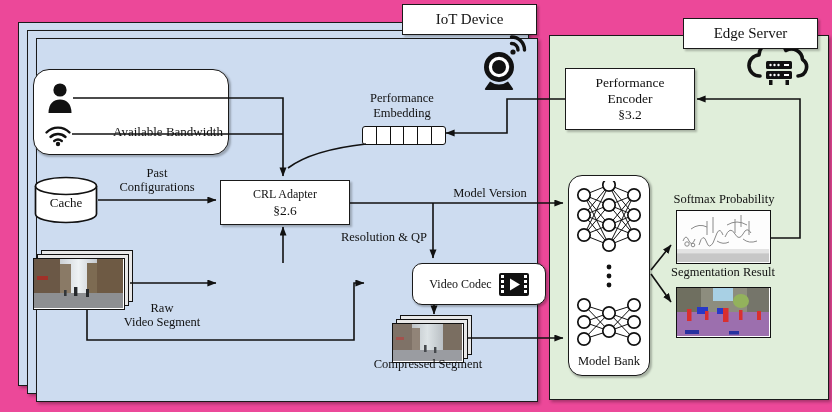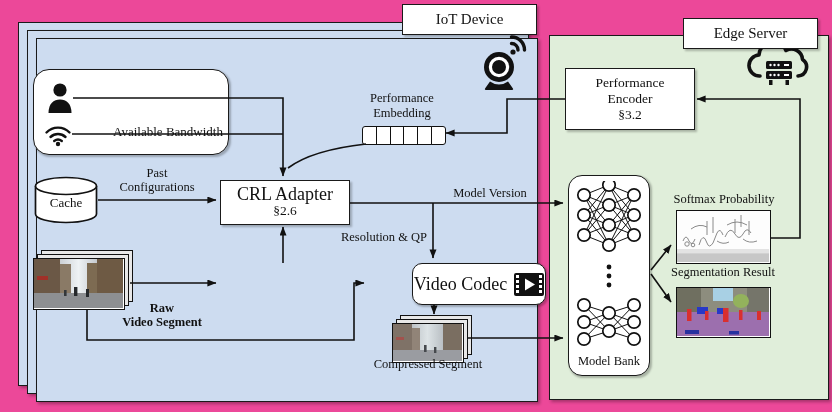--- a/index.html
+++ b/index.html
@@ -18,21 +18,21 @@
   .titlebox{
     background:#fff;border:1.6px solid #1a1a1a;display:flex;align-items:center;justify-content:center;
     font-size:15px;z-index:7;box-shadow:2px 2px 2px rgba(0,0,0,.25);
   }
   
   .node{
     background:#fff;border:1.7px solid #1a1a1a;display:flex;flex-direction:column;
     align-items:center;justify-content:center;text-align:center;z-index:6;
     box-shadow:1.5px 1.5px 2px rgba(0,0,0,.25);
   }
-  .node .l1{font-size:18px;line-height:17px;text-align:right;}
+  .node .l1{font-size:12px;line-height:17px;text-align:right;}
   .node .l2{font-size:13.5px;line-height:16px;}
   .rounded{border-radius:10px;margin-left:44px;}
   .lbl{z-index:6;text-align:center;font-size:12.5px;line-height:14px;}
   .lbl.big{font-size:13px;}
   
   .consbox{background:#fff;border:1.7px solid #1a1a1a;border-radius:16px;z-index:3;
     box-shadow:1.5px 1.5px 2px rgba(0,0,0,.25);}
   
   .cells{display:flex;z-index:4;}
   .cells .cell{width:13.3px;height:17px;background:#fff;border:1.5px solid #111;margin-left:-1.5px;}
@@ -106,21 +106,21 @@
       <rect x="26" y="5" width="11" height="29" fill="#8a7a66"></rect>
       <rect x="63" y="0" width="26" height="34" fill="#6e5a44"></rect>
       <rect x="53" y="4" width="10" height="30" fill="#7d6b52"></rect>
       <rect x="3" y="17" width="11" height="4" fill="#a03028"></rect>
       <rect x="0" y="34" width="89" height="15" fill="#8d8f92"></rect>
       <rect x="40" y="28" width="3.4" height="9" fill="#26292c"></rect>
       <rect x="52" y="30" width="3" height="8" fill="#26292c"></rect>
       <rect x="30" y="31" width="2.6" height="6" fill="#33373a"></rect>
     </svg>
   </div>
-  <div class="abs lbl" style="left:110px;top:301px;width:104px;font-weight:bold;">
+  <div class="abs lbl" style="left:110px;top:301px;width:104px;">
     <div>Raw</div>
     <div>Video Segment</div>
   </div>
 
   <div class="abs node" style="left:220px;top:180px;width:128px;height:43px;">
     <div class="l1">CRL Adapter</div>
     <div class="l2">§2.6</div>
   </div>
 
 

